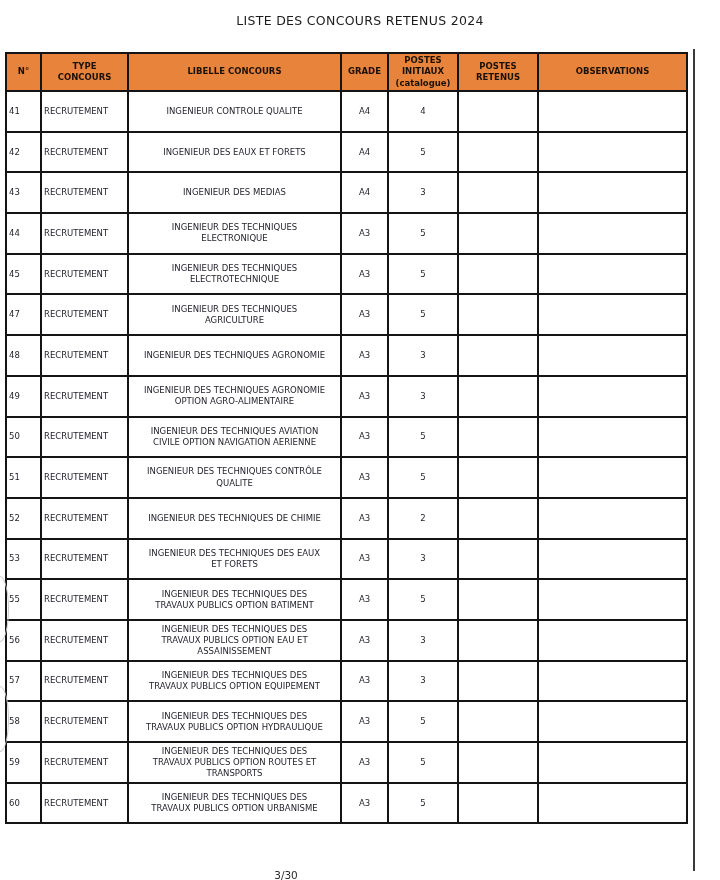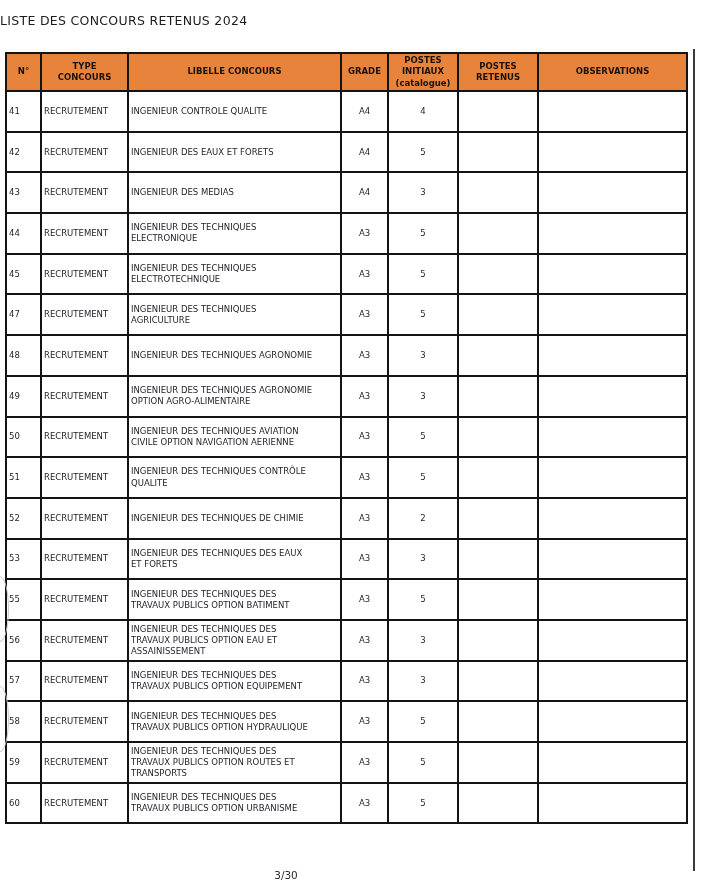--- a/index.html
+++ b/index.html
@@ -7,20 +7,21 @@
     width: 720px; height: 880px;
     background: #ffffff;
     font-family: "DejaVu Sans", sans-serif;
     overflow: hidden;
     position: relative;
   }
   .page-title {
     position: absolute;
     top: 13px; left: 0;
     width: 720px;
+    text-align: center;
     font-size: 12.5px;
     color: #1c1c1c;
     letter-spacing: 0.3px;
   }
   table.concours {
     position: absolute;
     left: 5px; top: 52px;
     width: 681px;
     border-collapse: collapse;
     table-layout: fixed;
@@ -44,21 +45,21 @@
   table.concours td {
     font-size: 8.5px;
     color: #1e1e28;
     line-height: 1.3;
     height: 36.7px;
     padding: 1px 2px;
     background: #ffffff;
   }
   td.c-num { text-align: left; }
   td.c-type { text-align: left; padding-left: 3px; }
-  td.c-libelle { text-align: left; padding-left: 3px; white-space: pre-line; }
+  td.c-libelle { text-align: center; padding-left: 3px; white-space: pre-line; }
   td.c-grade { text-align: center; }
   td.c-postes_initiaux { text-align: center; }
   td.c-postes_retenus { text-align: center; }
   td.c-observations { text-align: center; }
   .page-footer {
     position: absolute;
     top: 869px; left: 0;
     width: 572px;
     text-align: center;
     font-size: 10.5px;

